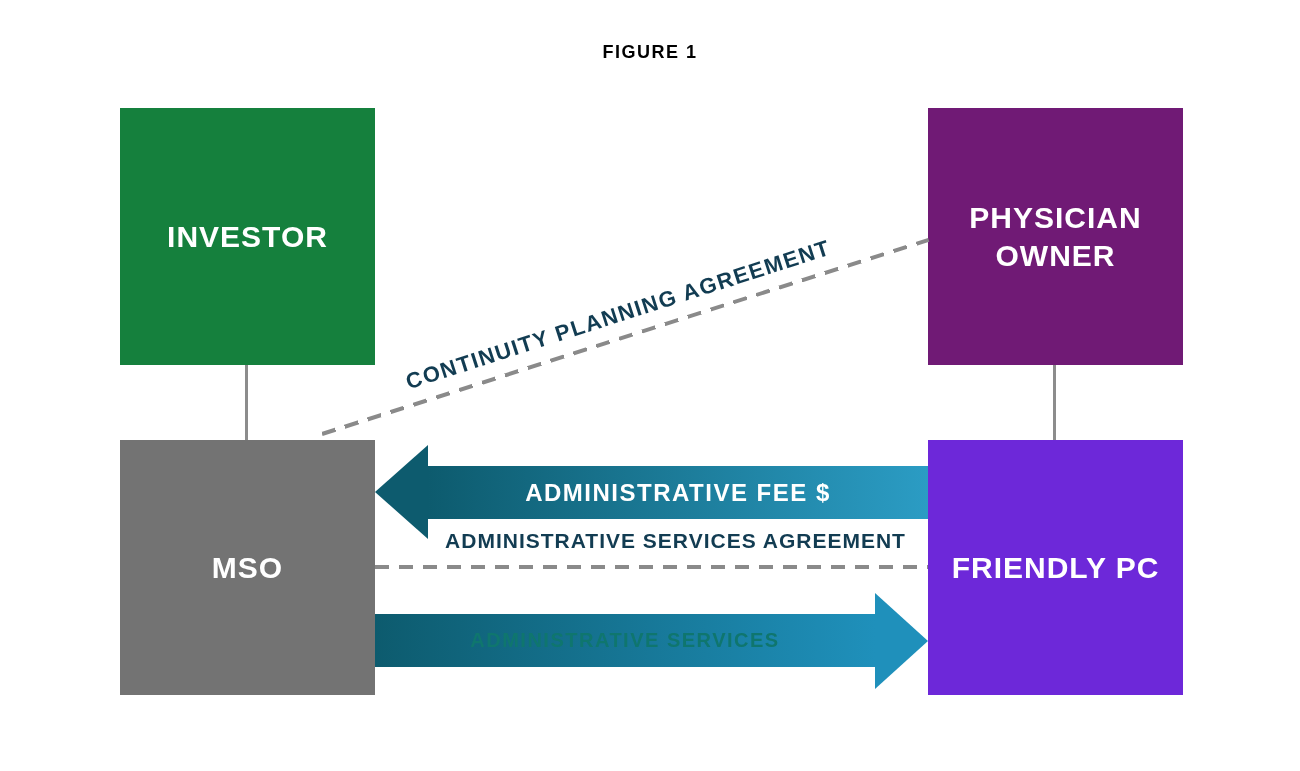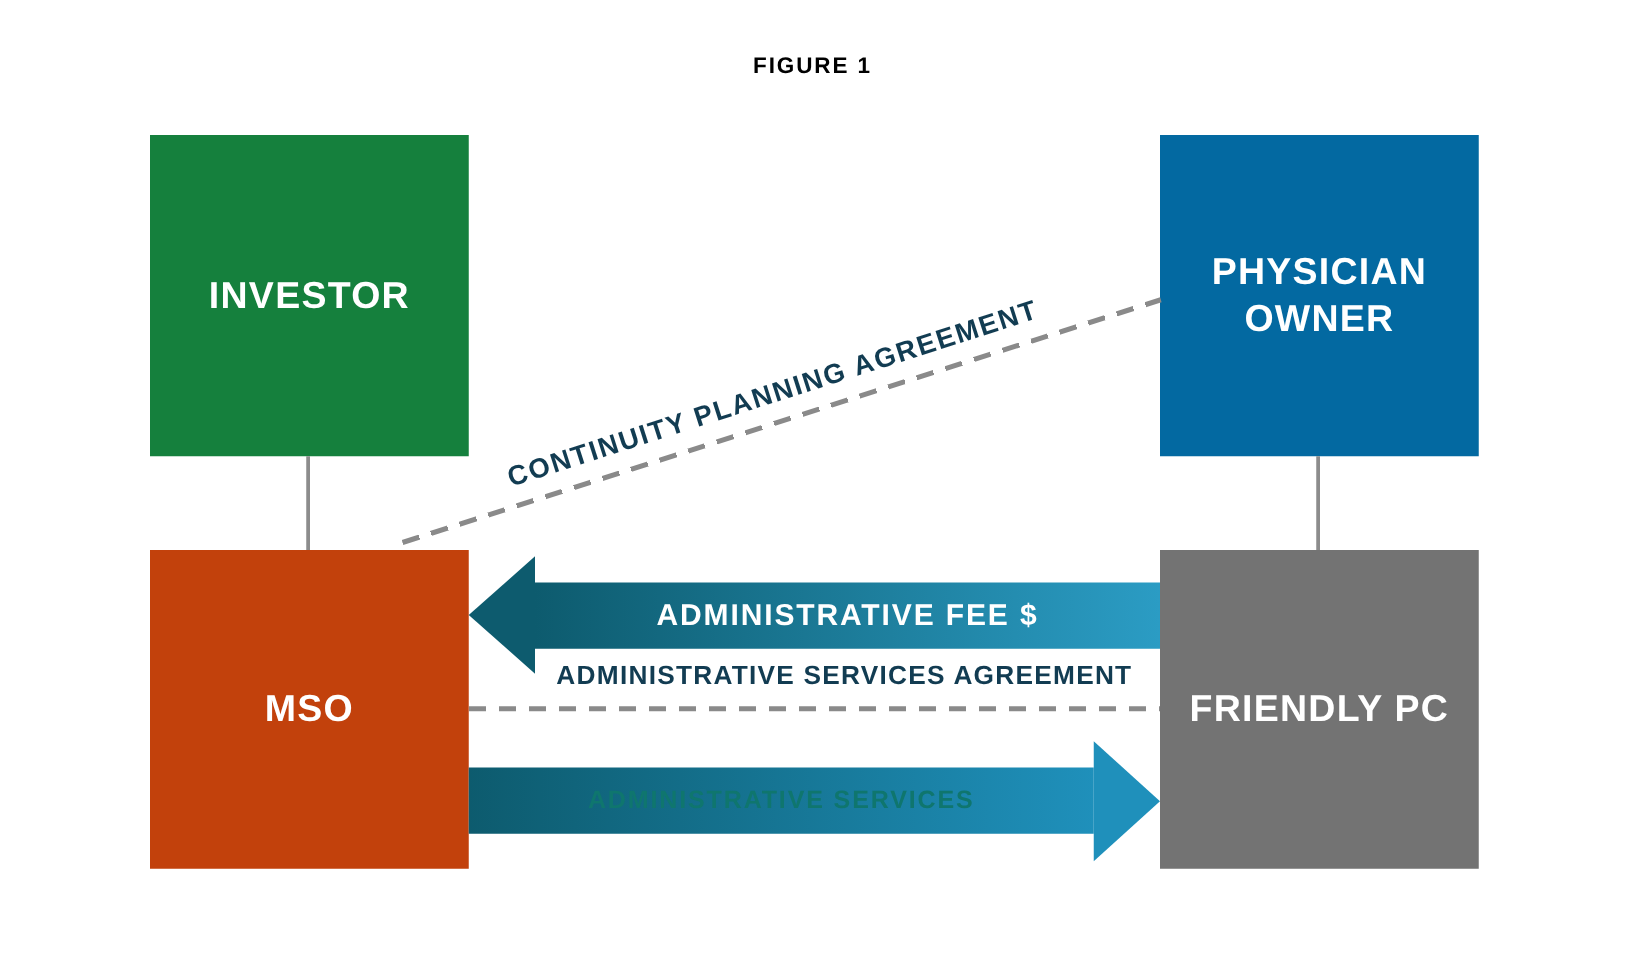--- a/index.html
+++ b/index.html
@@ -107,29 +107,29 @@
 <body>
 
 <div class="stage">
 
   <div class="figure-title">FIGURE 1</div>
 
   <div class="node node-investor" style="background: #15803d;">
     <span>INVESTOR</span>
   </div>
 
-  <div class="node node-physician" style="background: #0369a1;">
+  <div class="node node-physician" style="background: #701a75;">
     <span>PHYSICIAN OWNER</span>
   </div>
 
-  <div class="node node-mso" style="background: #c2410c;">
+  <div class="node node-mso" style="background: #737373;">
     <span>MSO</span>
   </div>
 
-  <div class="node node-friendly" style="background: #737373;">
+  <div class="node node-friendly" style="background: #6d28d9;">
     <span>FRIENDLY PC</span>
   </div>
 
   <div class="vconnector left" style="background: rgb(140, 140, 140);"></div>
   <div class="vconnector right" style="background: rgb(140, 140, 140);"></div>
 
   <div class="diag">
     <div class="dash"></div>
     <div class="diag-label" style="color: rgb(18, 60, 82);">CONTINUITY PLANNING AGREEMENT</div>
   </div>

